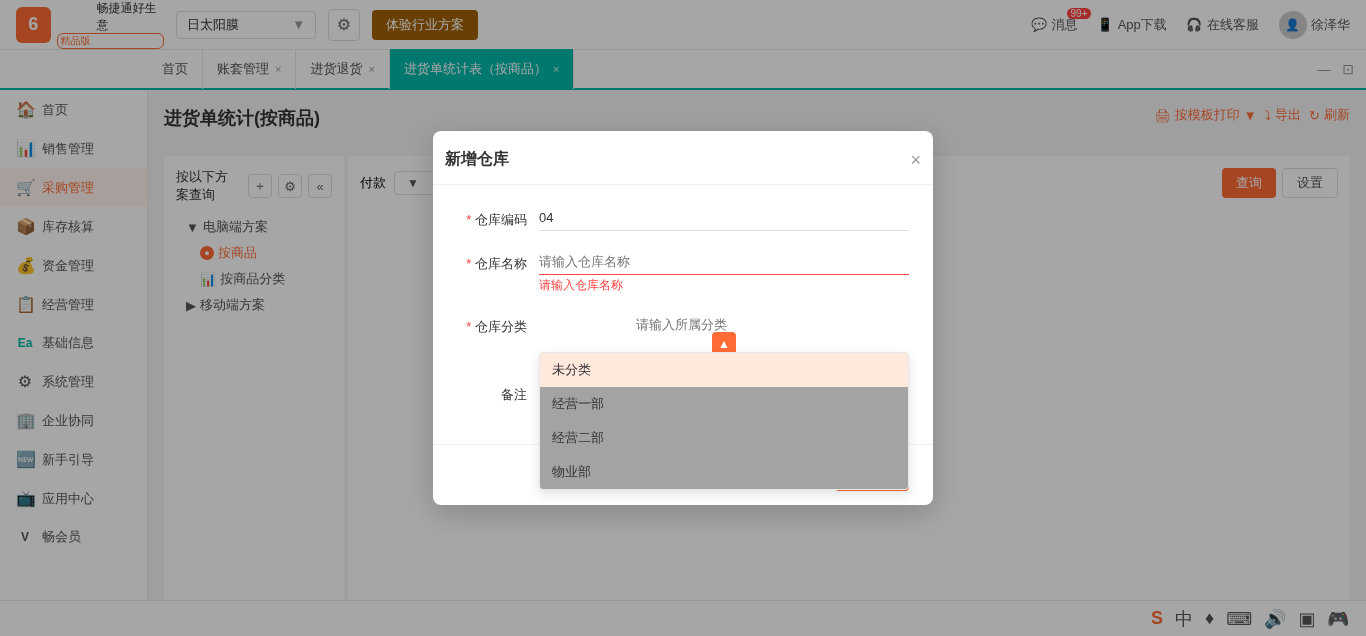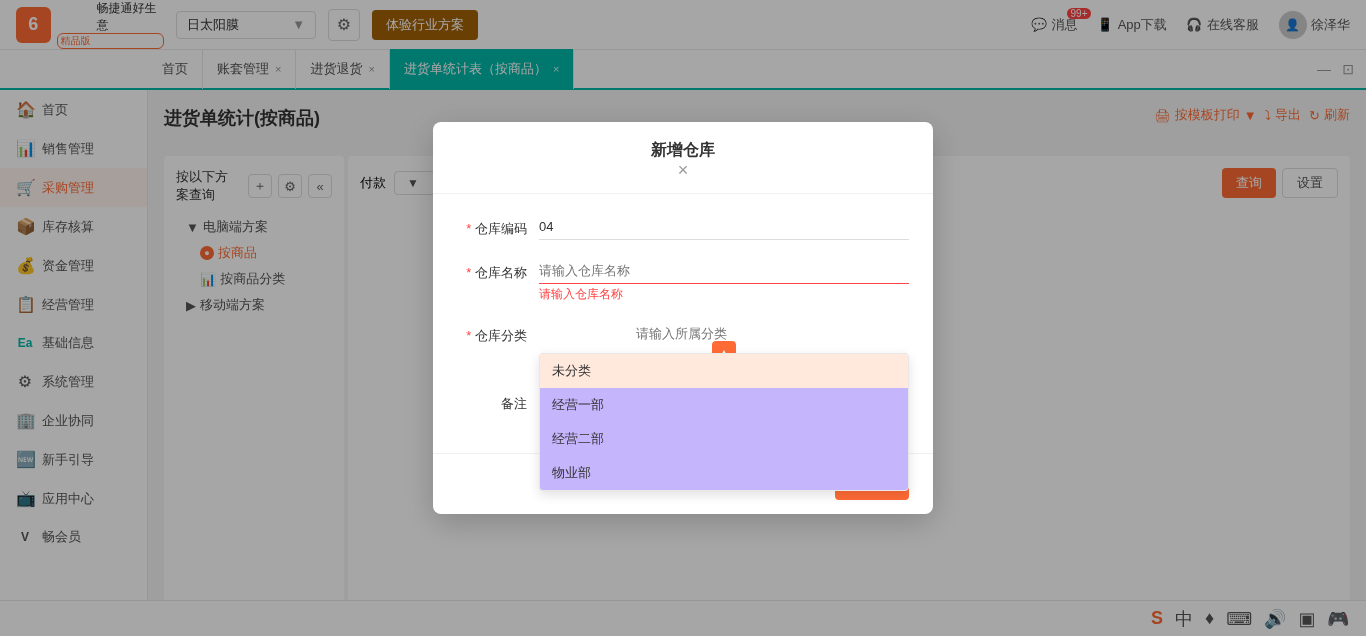--- a/index.html
+++ b/index.html
@@ -197,21 +197,20 @@
       width: 500px;
       padding: 0;
       box-shadow: 0 8px 32px rgba(0,0,0,0.2);
       position: relative;
       z-index: 101;
     }
     .modal-header {
       padding: 18px 12px 14px;
       display: flex; align-items: center; justify-content: space-between;
       border-bottom: 1px solid #f0f0f0;
-      flex-direction: column;
     }
     .modal-title { font-size: 16px; font-weight: bold; color: #333; }
     .modal-close { font-size: 18px; color: #999; cursor: pointer; line-height: 1; }
 
     .modal-body { padding: 20px 24px; }
 
     .form-row {
       display: flex; align-items: flex-start;
       margin-bottom: 18px; gap: 12px;
     }
@@ -246,22 +245,22 @@
       font-size: 13px; color: #555;
     }
     .dropdown-arrow-btn {
       background: #ff6b35; border: none; border-radius: 4px;
       width: 24px; height: 24px;
       display: flex; align-items: center; justify-content: center;
       cursor: pointer; color: white; font-size: 12px;
     }
 
     .dropdown-list {
-      position: absolute; top: 32px; left: 0; right: 0;
-      background: #c4b5fd;
+      position: absolute; top: 40px; left: 0; right: 0;
+      background: #a3a3a3;
       border: 1px solid #e8e8e8;
       border-radius: 4px;
       box-shadow: 0 4px 12px rgba(0,0,0,0.12);
       z-index: 200;
     }
     .dropdown-item {
       padding: 8px 12px;
       font-size: 13px; color: #333;
       cursor: pointer;
     }

